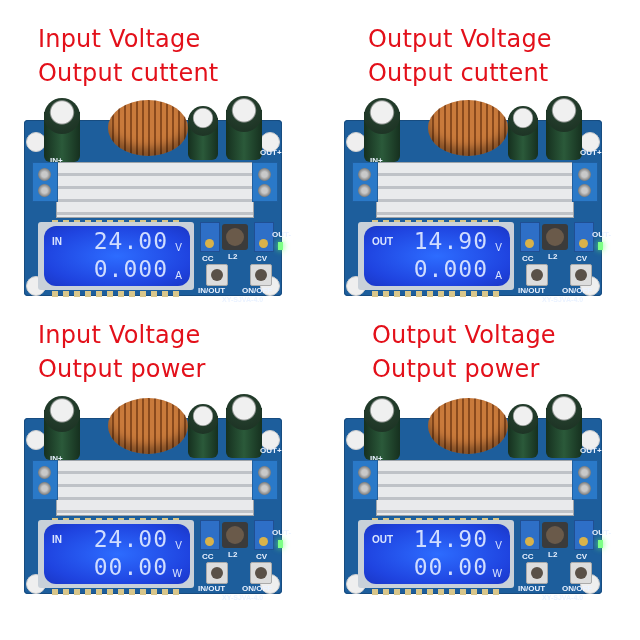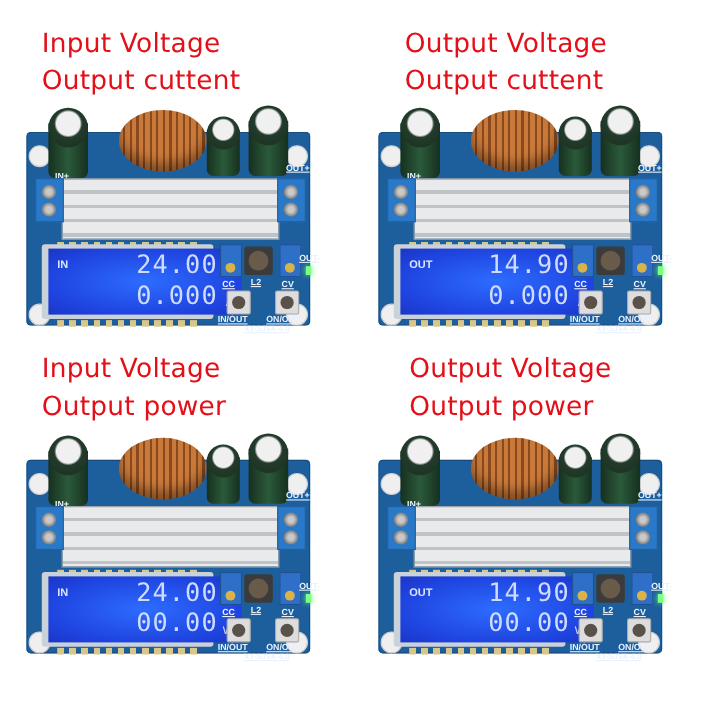--- a/index.html
+++ b/index.html
@@ -9,32 +9,32 @@
   .board{position:absolute;width:272px;height:205px;}
   .pcb{position:absolute;left:8px;top:28px;width:258px;height:176px;background:#1d5e9c;border-radius:4px;box-shadow:inset 0 0 0 1px #174c80;}
   .hole{position:absolute;width:18px;height:18px;border-radius:50%;background:#efefef;border:1px solid #cfcfcf;}
   .cap{position:absolute;border-radius:50%;background:radial-gradient(circle at 50% 40%,#f0f0f0 0 38%,#b9b9b9 40%,#223b2a 45%,#1b2f22 100%);}
   .cap-body{position:absolute;background:linear-gradient(90deg,#16301f,#2b5a3a 50%,#16301f);border-radius:0 0 6px 6px;}
   .coil{position:absolute;border-radius:50%;background:repeating-linear-gradient(90deg,#c97a3b 0 4px,#8a4a1d 4px 6px);box-shadow:inset 0 -8px 10px rgba(0,0,0,0.35);}
   .heatsink{position:absolute;left:40px;top:70px;width:196px;height:54px;background:repeating-linear-gradient(180deg,#e9eaec 0 10px,#bfc2c7 10px 13px);border:1px solid #9ea3a9;}
   .terminal{position:absolute;width:24px;height:38px;background:#2a79c8;border:1px solid #1f5fa0;}
   .screw{position:absolute;left:5px;width:13px;height:13px;border-radius:50%;background:radial-gradient(circle,#c9c9c9 30%,#7c7c7c 70%);}
   .lcd-frame{position:absolute;left:22px;top:130px;width:156px;height:68px;background:#c9d1d9;border-radius:3px;}
-  .lcd{position:absolute;left:28px;top:134px;width:176px;height:60px;background:radial-gradient(ellipse at 50% 50%,#2d6cff 0%,#1f44e0 70%,#1a36c6 100%);border-radius:0;color:#dce6ff;text-decoration:underline;}
+  .lcd{position:absolute;left:28px;top:134px;width:146px;height:60px;background:radial-gradient(ellipse at 50% 50%,#2d6cff 0%,#1f44e0 70%,#1a36c6 100%);border-radius:12px;color:#dce6ff;text-decoration:underline;}
   .lcd .tag{position:absolute;font-size:10px;font-weight:bold;}
   .lcd .num{position:absolute;right:22px;font-family:"DejaVu Sans Mono",monospace;font-size:23px;letter-spacing:1px;font-weight:normal;color:#cfdcff;}
   .lcd .unit{position:absolute;right:8px;font-size:10px;}
   .pins{position:absolute;left:36px;width:130px;height:6px;background:repeating-linear-gradient(90deg,#d8c68a 0 6px,transparent 6px 11px);}
   .pot{position:absolute;width:18px;height:28px;background:#2e6fc7;border:1px solid #204f93;}
   .pot .knob{position:absolute;left:4px;bottom:3px;width:9px;height:9px;border-radius:50%;background:#d9b24a;}
   .inductor{position:absolute;width:26px;height:26px;background:#3b3b3b;border-radius:3px;}
   .inductor::after{content:"";position:absolute;left:4px;top:4px;width:18px;height:18px;border-radius:50%;background:#6a5a4a;}
   .btn{position:absolute;width:20px;height:20px;background:#ddd;border:1px solid #aaa;border-radius:2px;}
   .btn::after{content:"";position:absolute;left:4px;top:4px;width:12px;height:12px;border-radius:50%;background:#5a5148;}
-  .silk{position:absolute;color:#eaf2ff;font-size:8px;font-weight:bold;white-space:nowrap;text-decoration:underline;}
+  .silk{position:absolute;color:#eaf2ff;font-size:8px;font-weight:bold;white-space:nowrap;}
   .led{position:absolute;width:5px;height:8px;background:#7dff86;box-shadow:0 0 6px #66ff6f;}
 </style>
 </head>
 <body>
 
 <div id="panels">
   <div class="caption" style="left: 38px; top: 22px;">
     <div>Input Voltage</div>
     <div>Output cuttent</div>
   </div>

